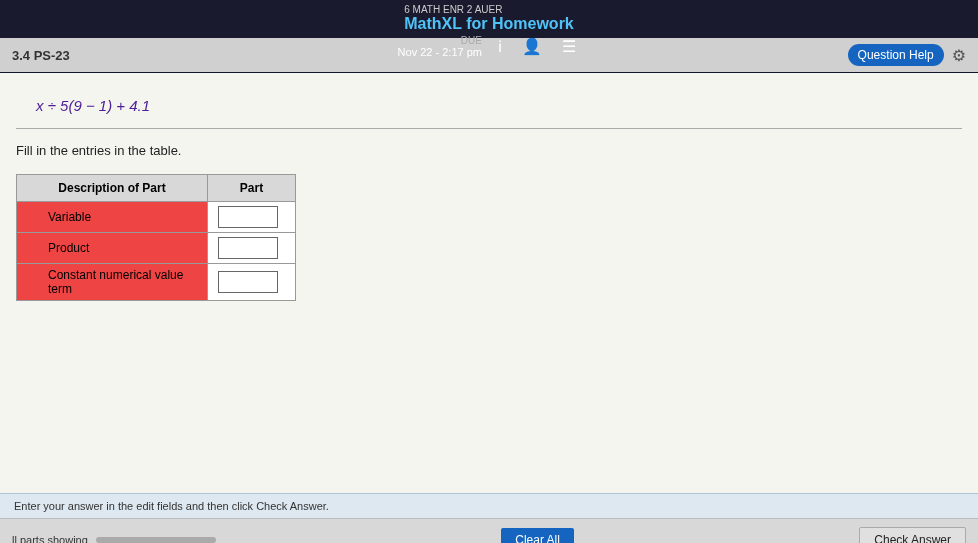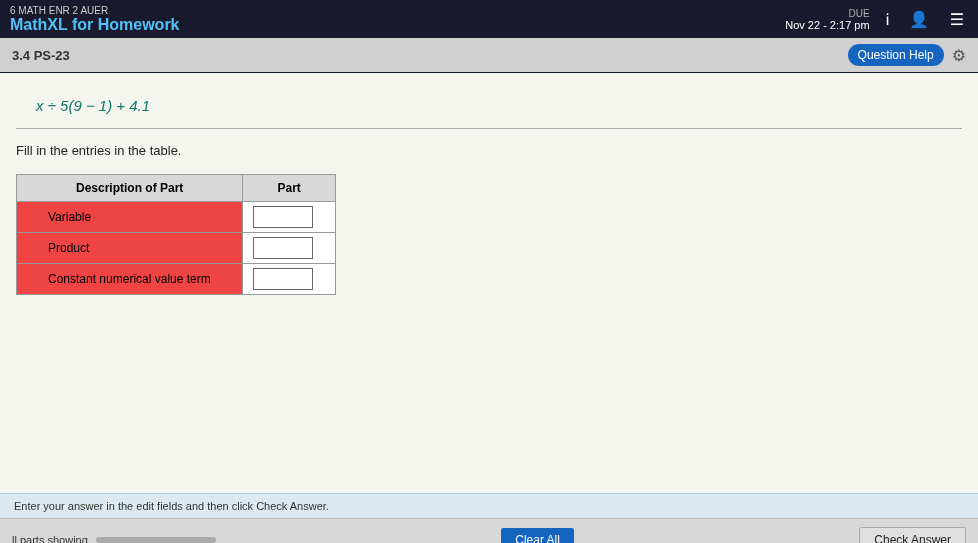--- a/index.html
+++ b/index.html
@@ -14,20 +14,21 @@
 
     
     .top-bar {
       background: #1a1a2e;
       color: white;
       display: flex;
       justify-content: space-between;
       align-items: center;
       padding: 4px 10px;
       height: 38px;
+      flex-direction: column;
     }
     .top-bar-left {
       display: flex;
       flex-direction: column;
       font-size: 10px;
       color: #ccc;
     }
     .top-bar-left .app-name {
       font-size: 16px;
       color: #4fc3f7;
@@ -106,21 +107,21 @@
     .instruction-text {
       font-size: 13px;
       color: #222;
       line-height: 1.5;
       margin-bottom: 10px;
     }
 
     .expression-box {
       font-size: 15px;
       font-style: italic;
-      color: #0f766e;
+      color: #4c1d95;
       margin: 10px 0 10px 20px;
     }
 
     .divider {
       border: none;
       border-top: 1px solid #aaa;
       margin: 14px 0;
       position: relative;
     }
     .divider::after {
@@ -138,21 +139,21 @@
 
     .fill-in-label {
       font-size: 13px;
       color: #222;
       margin-bottom: 16px;
     }
 
     
     .answer-table {
       border-collapse: collapse;
-      width: 320px;
+      width: 280px;
       margin-bottom: 0;
     }
     .answer-table th {
       background: #d8d8d8;
       border: 1px solid #999;
       padding: 6px 12px;
       font-size: 12px;
       font-weight: bold;
       text-align: center;
     }

